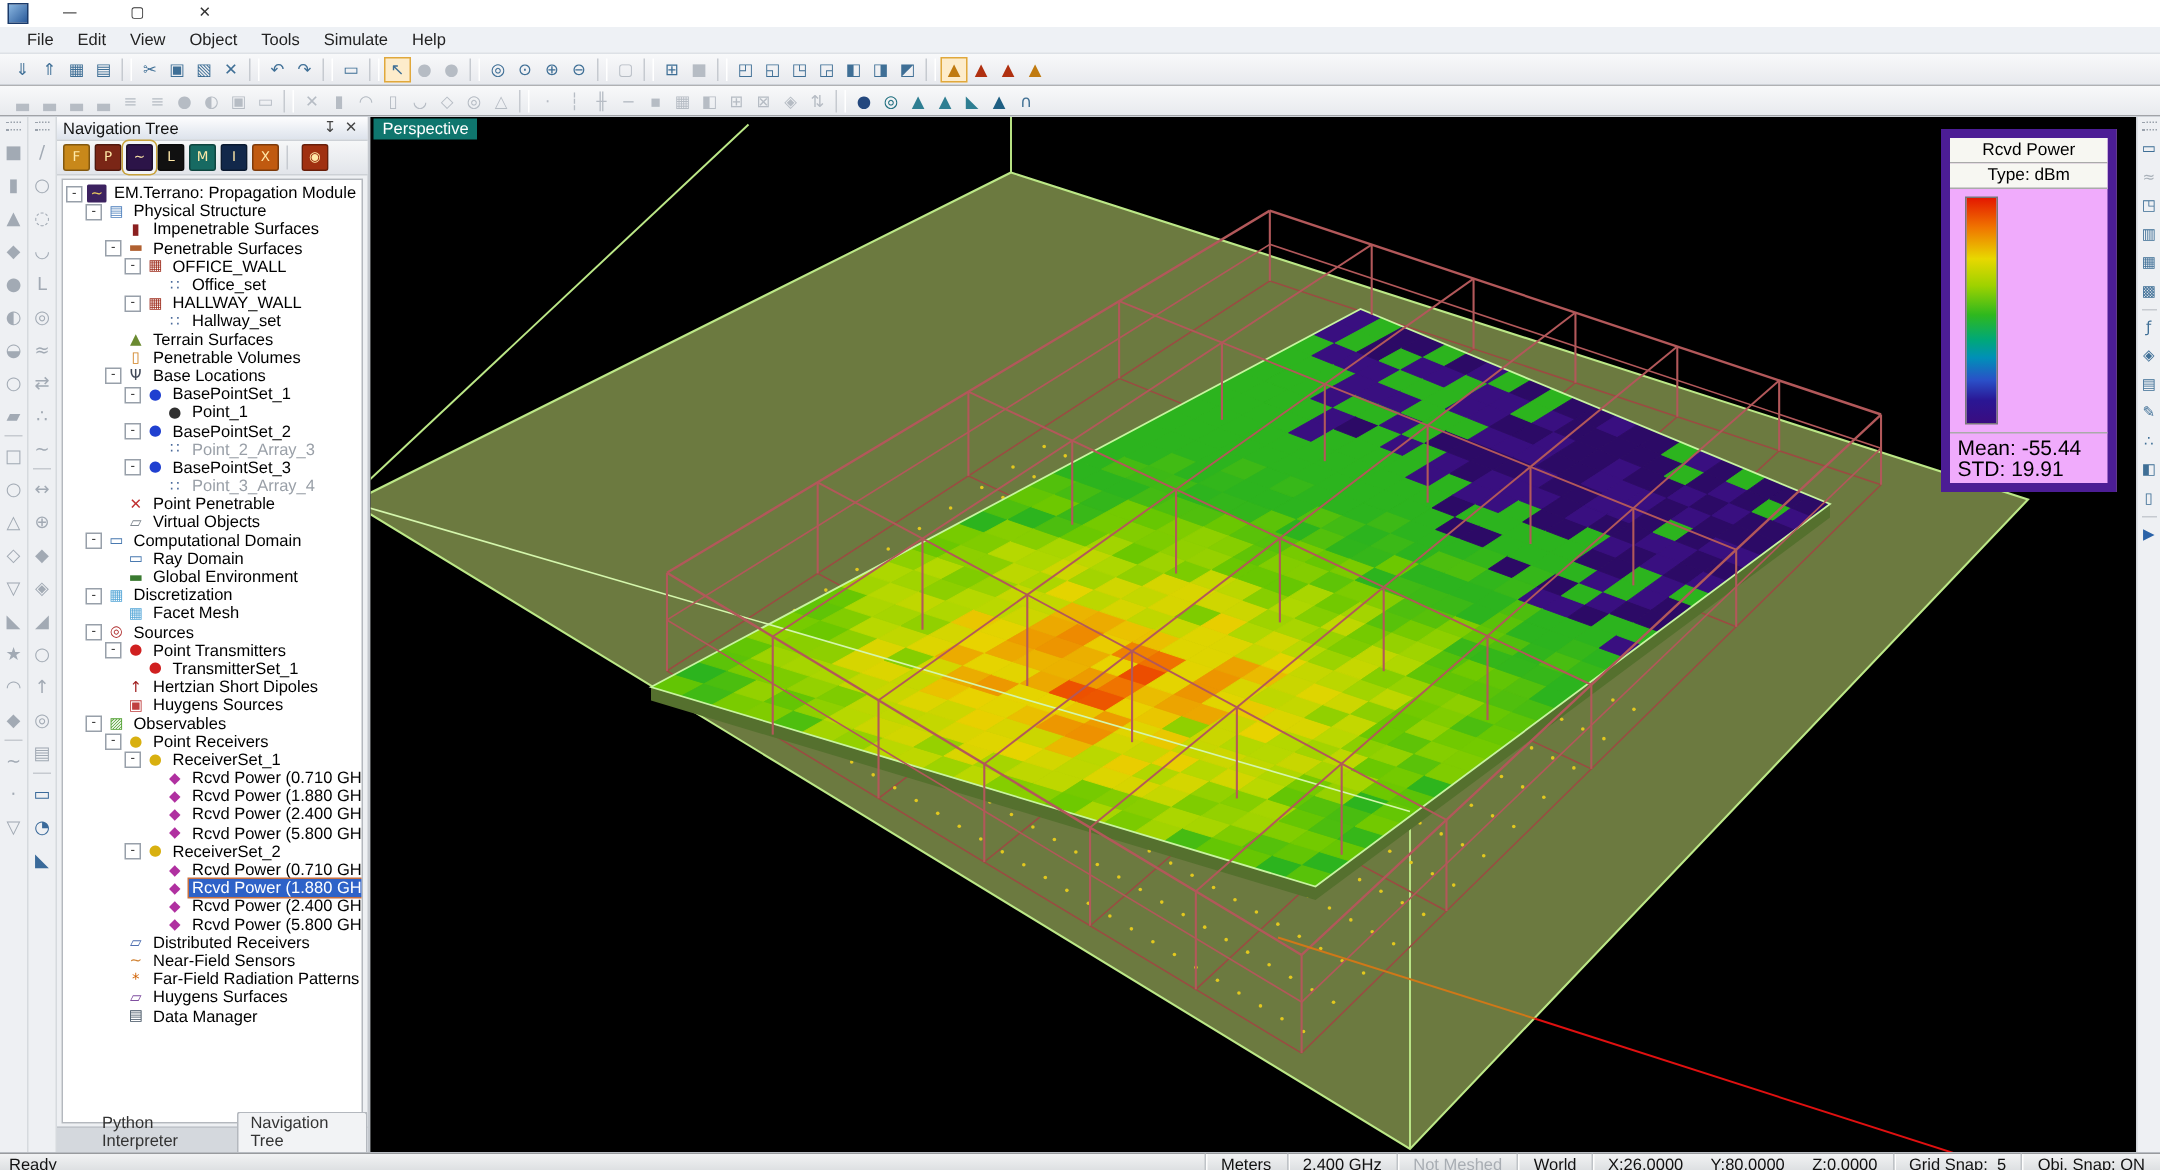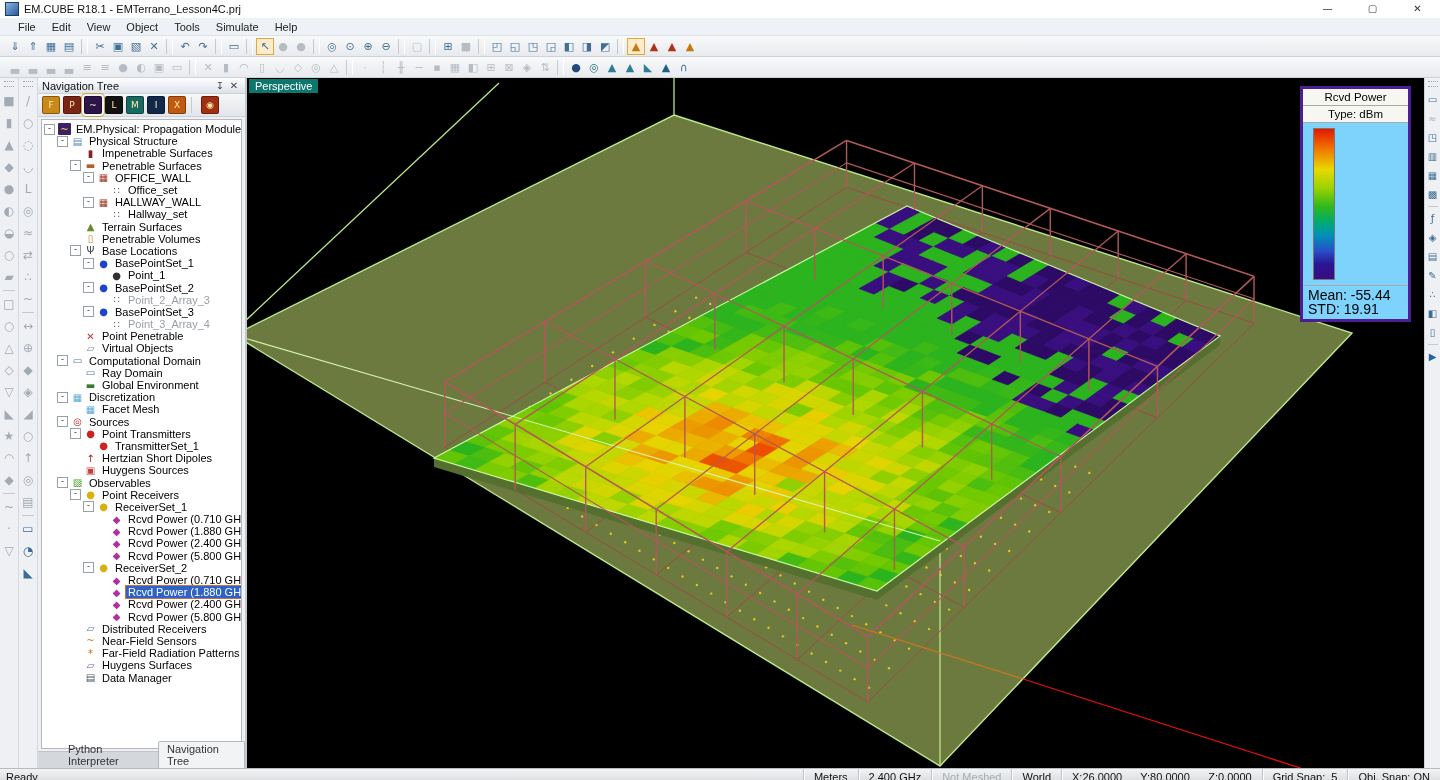--- a/index.html
+++ b/index.html
@@ -43,21 +43,21 @@
   .trow.gray .tlbl{color:#9aa0a8;}
   .trow.bold .tlbl{font-weight:normal;}
   .trow.sel .tlbl{background:#2e62c8;color:#fff;outline:1px solid #c87040;}
   .tabstrip{height:16px;background:#d4d8dd;display:flex;align-items:flex-end;padding-left:22px;gap:3px;border-top:1px solid #c0c4ca;}
   .tab{padding:1px 8px 1px 8px;font-size:11px;color:#333;}
   .tab.active{background:#f2f3f5;border:1px solid #b4b8be;border-bottom:none;border-radius:2px 2px 0 0;}
   
   .viewport{flex:1;position:relative;background:#000;overflow:hidden;}
   .viewport svg{position:absolute;left:0;top:0;}
   .vplabel{position:absolute;top:1px;left:2px;background:#0f766e;color:#fff;padding:0 6px;font-size:11px;height:14px;line-height:14px;z-index:5;}
-  .legend{position:absolute;top:8px;right:13px;width:105px;background:#7dd3fc;border:3px solid #4c1d95;z-index:5;color:#000;}
+  .legend{position:absolute;top:8px;right:13px;width:105px;background:#f0abfc;border:6px solid #4c1d95;z-index:5;color:#000;}
   .lsec{border-bottom:1px solid #aaa;padding:2px 4px;text-align:center;font-size:11.5px;background:#f7f7f2;}
   .lbody{display:flex;padding:5px 2px 5px 10px;border-bottom:1px solid #aaa;}
   .lbar{width:20px;height:150px;border:1px solid #777;flex:none;}
   .lticks{display:flex;flex-direction:column;justify-content:space-between;margin-left:7px;height:152px;}
   .ltick{font-size:11px;line-height:11px;}
   .lstats{padding:3px 5px;font-size:14px;line-height:13.5px;text-align:left;}
   
   .rstrip{width:15px;background:#eef0f3;border-left:1px solid #d0d4da;display:flex;flex-direction:column;align-items:center;padding-top:3px;flex:none;}
   .rti{height:19px;width:14px;display:flex;align-items:center;justify-content:center;font-size:10px;color:#3f6f96;font-family:"DejaVu Sans",sans-serif;flex:none;}
   .rti.d{color:#a8b0b8;}
@@ -67,21 +67,20 @@
   .sready{flex:1;padding-left:6px;display:flex;align-items:center;}
   .scell{padding:0 10px;border-left:1px solid #bfc3c7;box-shadow:inset 1px 0 0 #fdfdfd;display:flex;align-items:center;}
   .scell.dim{color:#a8adb3;}
   .pre{white-space:pre;}
 </style>
 </head>
 <body>
 
 <div class="titlebar">
   <span class="appicon"></span>
-  <span class="apptitle">EM.CUBE R18.1 - EMTerrano_Lesson4C.prj</span>
   <span class="winbtns">
     <span class="winbtn">—</span>
       <span class="winbtn">▢</span>
       <span class="winbtn">✕</span>
   </span>
 </div>
 
 <div class="menubar">
   <span class="mi">File</span>
     <span class="mi">Edit</span>
@@ -249,21 +248,21 @@
         <span class="mod" style="background: rgb(23, 106, 98);">M</span>
         <span class="mod" style="background: rgb(18, 40, 74);">I</span>
         <span class="mod" style="background: rgb(192, 90, 16);">X</span>
         <span class="modsep"></span>
         <span class="mod" style="background: rgb(160, 48, 16);">◉</span>
     </div>
     <div class="tree">
       <div class="trow" style="padding-left: 2px;">
           <span class="texp">-</span>
           <span class="ticn" style="color: rgb(240, 208, 96); background: rgb(60, 34, 96);">~</span>
-          <span class="tlbl">EM.Physical: Propagation Module</span>
+          <span class="tlbl">EM.Terrano: Propagation Module</span>
         </div>
         <div class="trow d" style="padding-left: 15px;">
           <span class="texp">-</span>
           <span class="ticn" style="color: rgb(79, 129, 189);">▤</span>
           <span class="tlbl">Physical Structure</span>
         </div>
         <div class="trow d" style="padding-left: 28px;">
           <span class="texp none"></span>
           <span class="ticn" style="color: rgb(139, 32, 32);">▮</span>
           <span class="tlbl">Impenetrable Surfaces</span>

